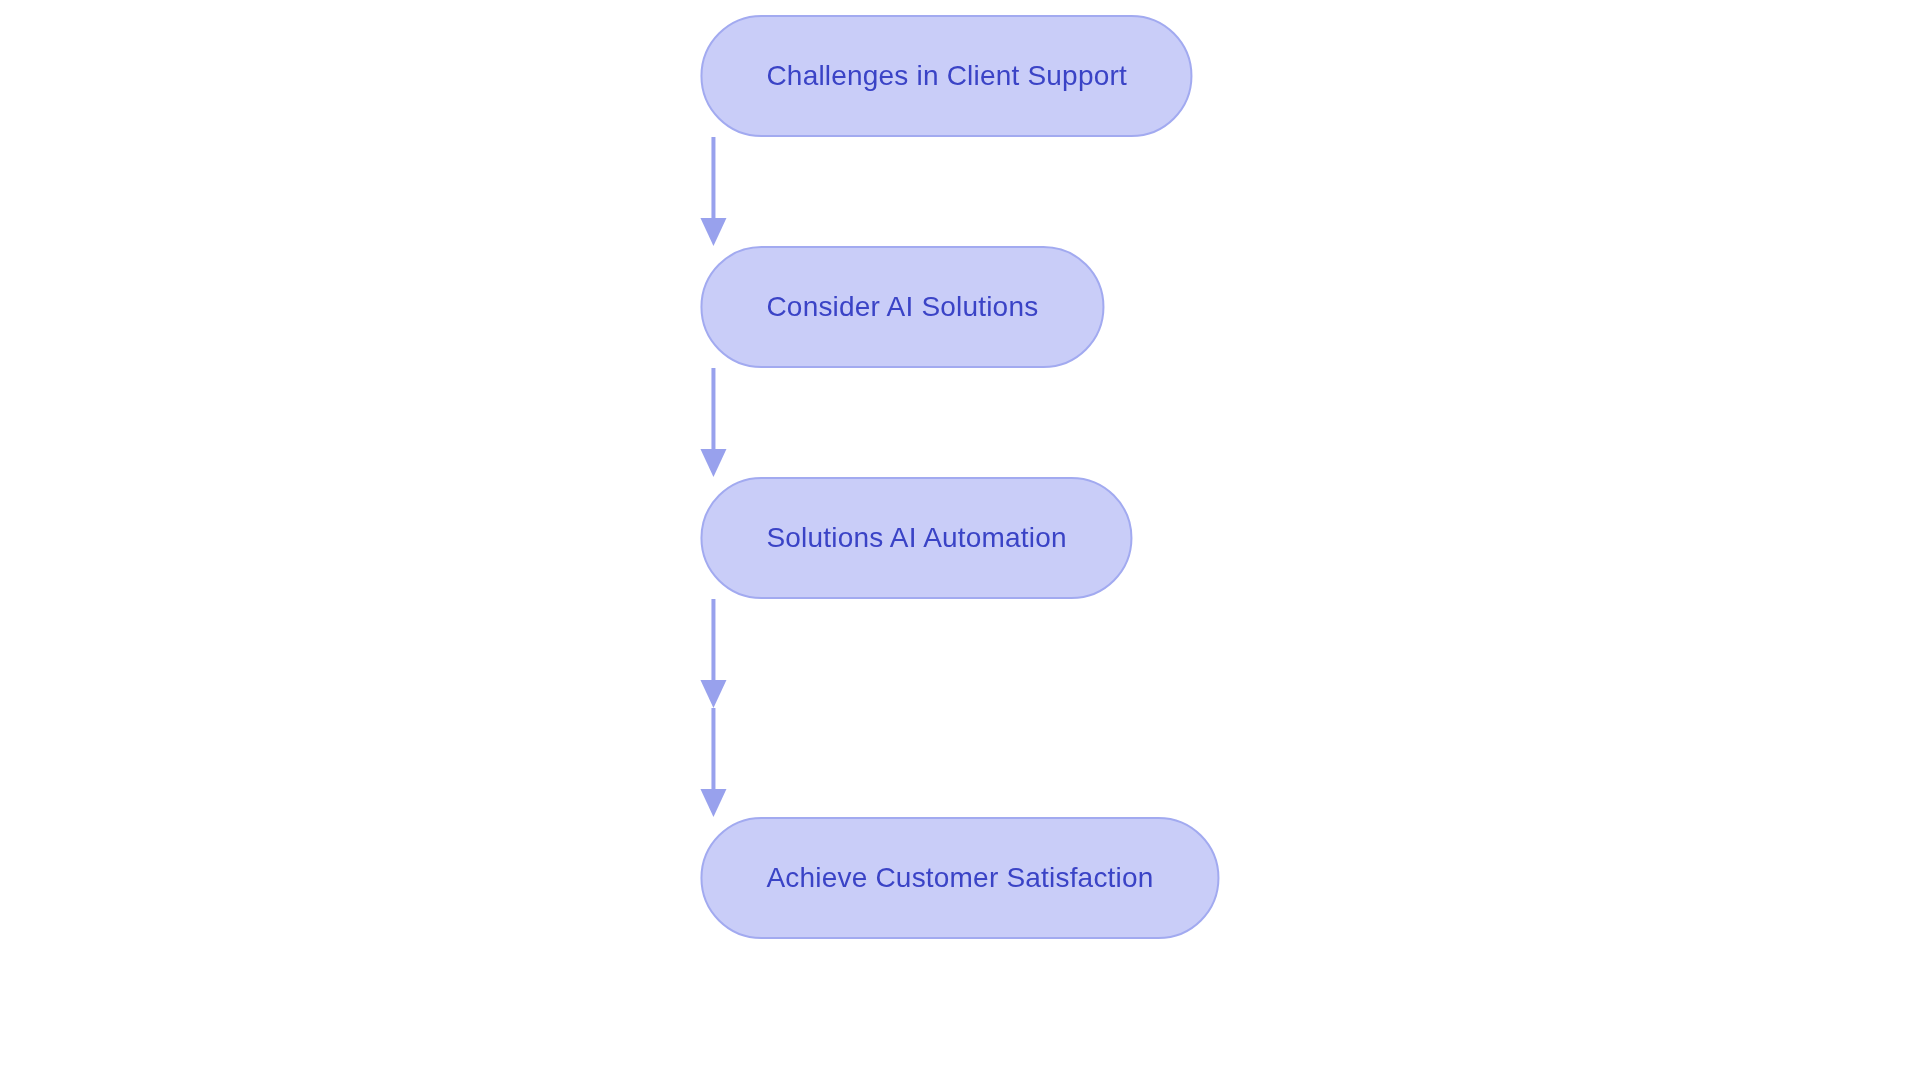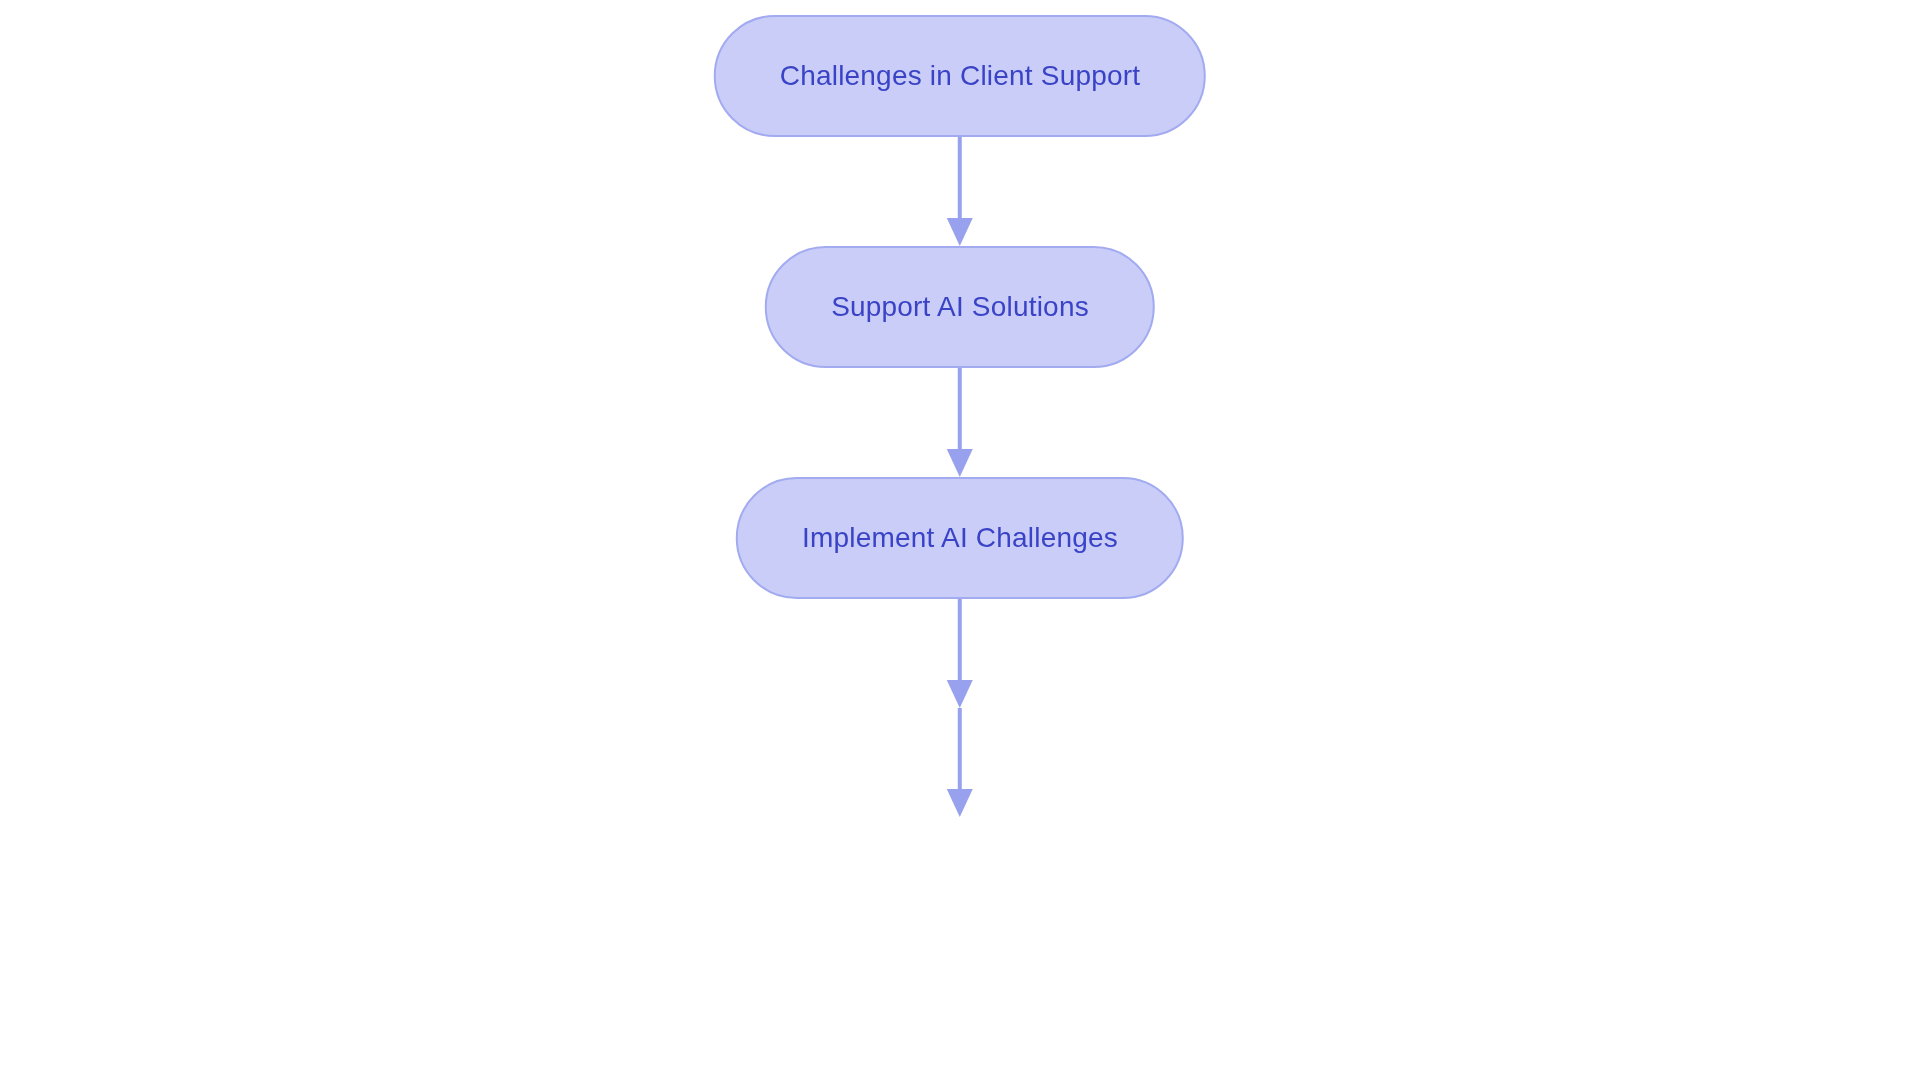--- a/index.html
+++ b/index.html
@@ -17,21 +17,21 @@
     --text-color: #3a43c6;
     --arrow-color: #98a1ed;
   }
   .flowchart {
     position: absolute;
     left: 50%;
     top: 15px;
     transform: translateX(-50%);
     display: flex;
     flex-direction: column;
-    align-items: center;
+    align-items: flex-start;
   }
   .node {
     height: 122px;
     box-sizing: border-box;
     border: 2px solid var(--node-border);
     background: var(--node-fill);
     border-radius: 62px;
     color: var(--text-color);
     font-size: 28px;
     letter-spacing: 0.2px;
@@ -68,37 +68,40 @@
   <div class="node">
     <span>Challenges in Client Support</span>
   </div>
 
   <div class="arrow">
     <div class="shaft"></div>
     <div class="head"></div>
   </div>
 
   <div class="node">
-    <span>Support AI Solutions</span>
+    <span>Consider AI Solutions</span>
   </div>
 
   <div class="arrow">
     <div class="shaft"></div>
     <div class="head"></div>
   </div>
 
   <div class="node">
-    <span>Implement AI Challenges</span>
+    <span>Solutions AI Automation</span>
   </div>
 
   <div class="arrow">
     <div class="shaft"></div>
     <div class="head"></div>
   </div>
 
 
   <div class="arrow">
     <div class="shaft"></div>
     <div class="head"></div>
   </div>
 
+  <div class="node">
+    <span>Achieve Customer Satisfaction</span>
+  </div>
 
 </div>
 
 </body></html>

